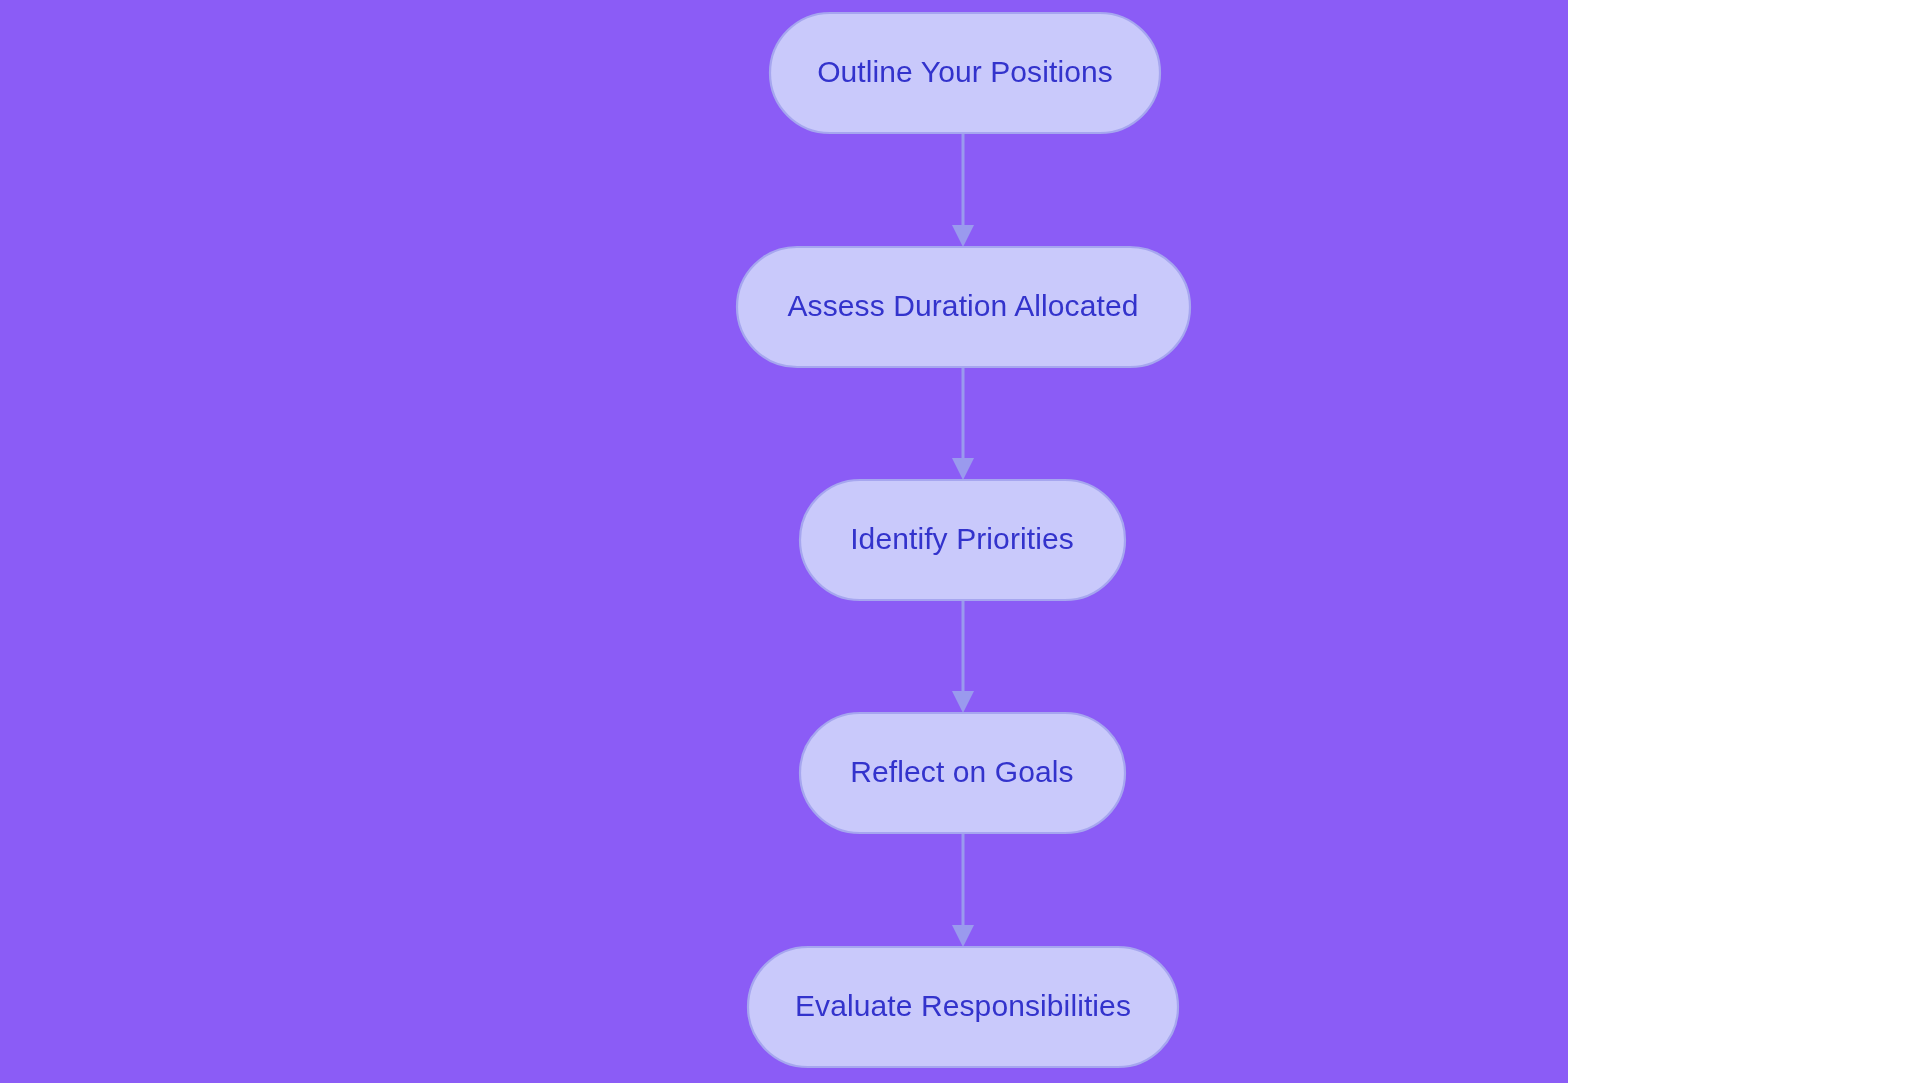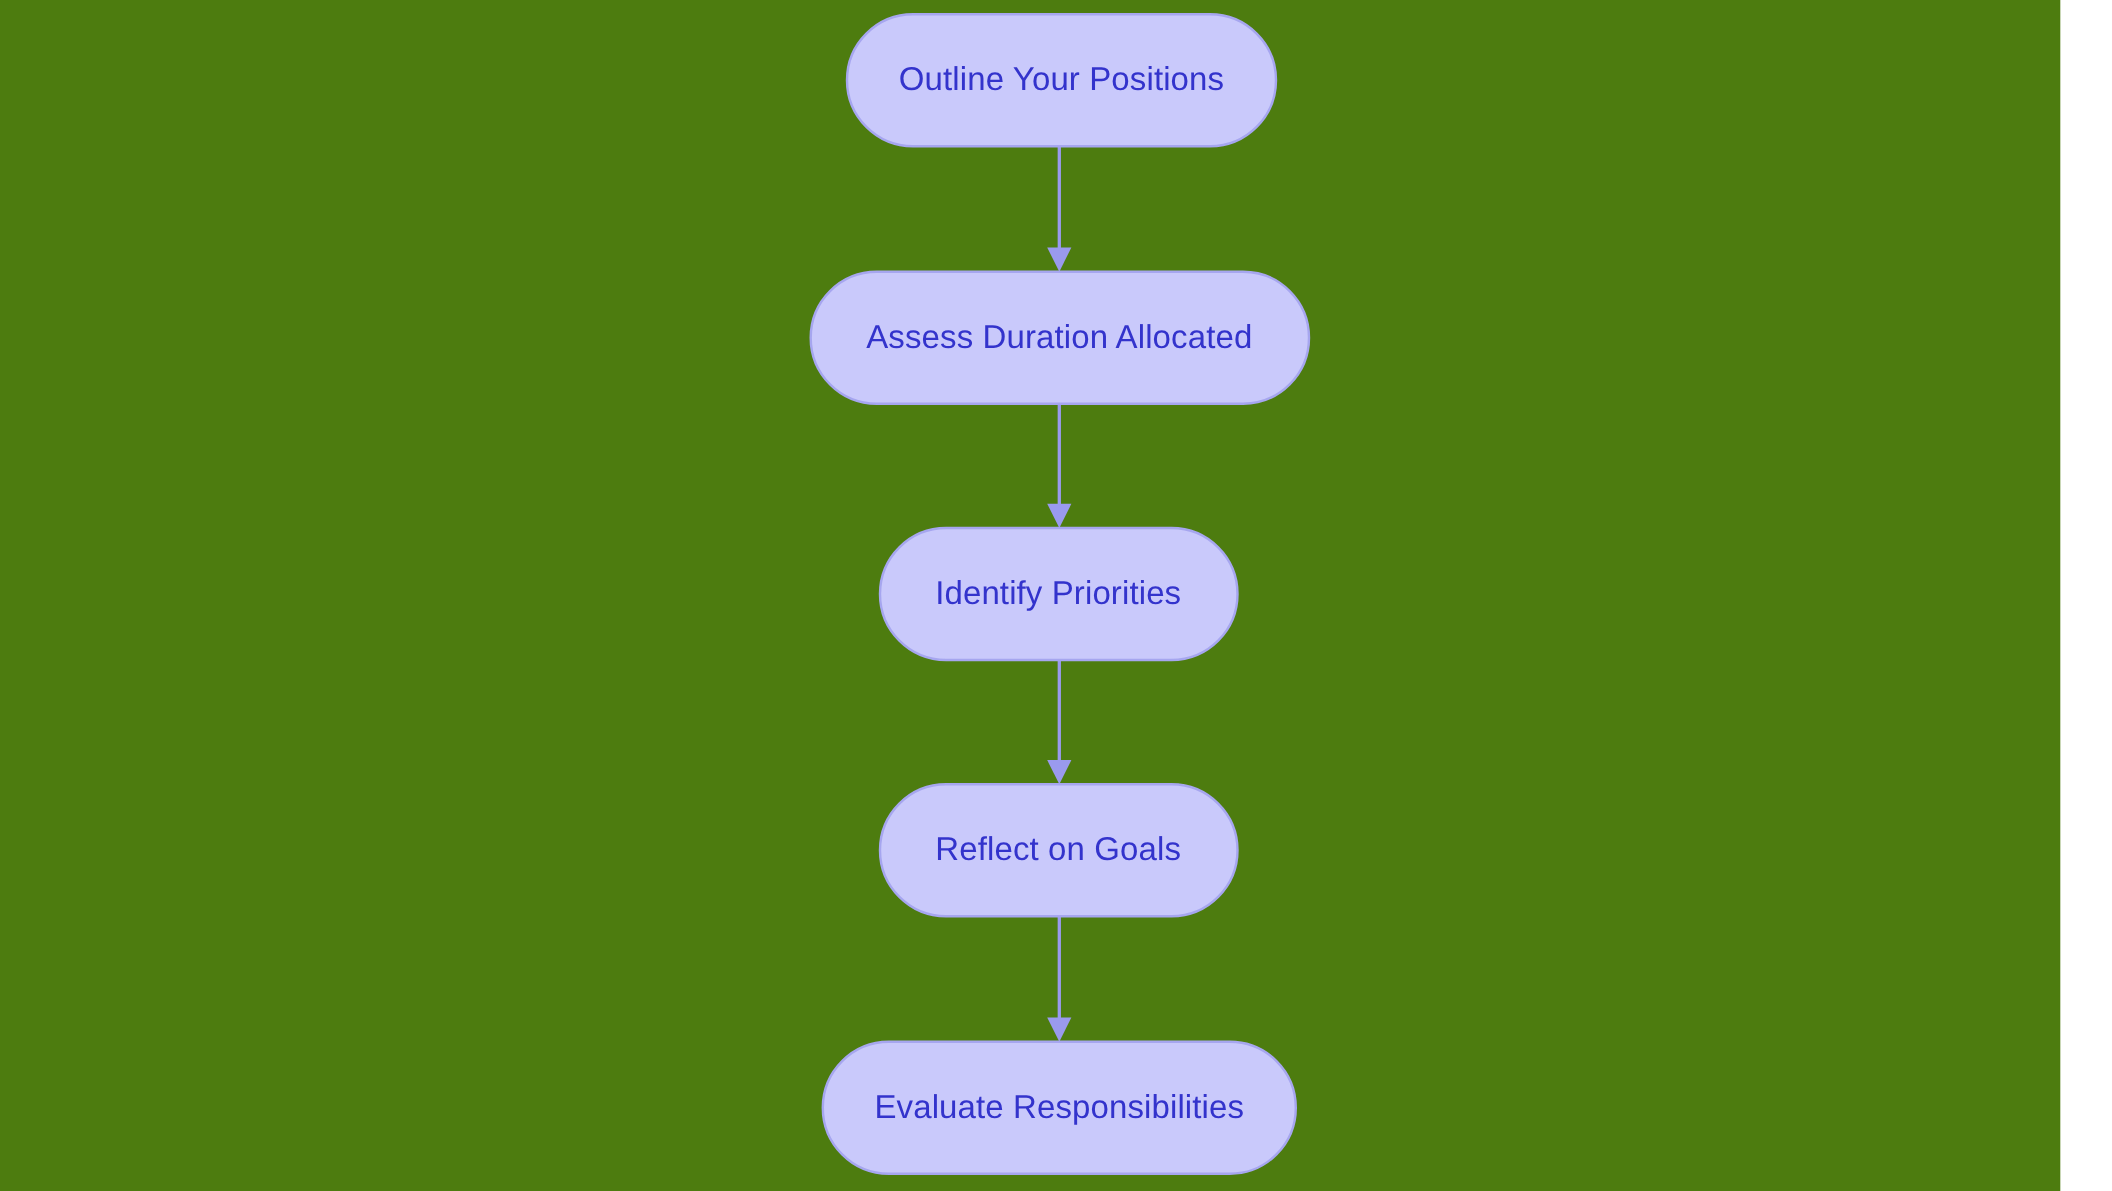--- a/index.html
+++ b/index.html
@@ -9,23 +9,23 @@
     width: 1920px;
     height: 1083px;
     background: #ffffff;
     overflow: hidden;
   }
   body {
     font-family: "Liberation Sans", sans-serif;
   }
   #flow-root {
     position: relative;
-    width: 1873px;
+    width: 1568px;
     height: 1083px;
-    background: #4d7c0f;
+    background: #8b5cf6;
   }
   #flow-svg {
     position: absolute;
     top: 0;
     left: 0;
     width: 1920px;
     height: 1083px;
     display: block;
   }
   .node-shape {

